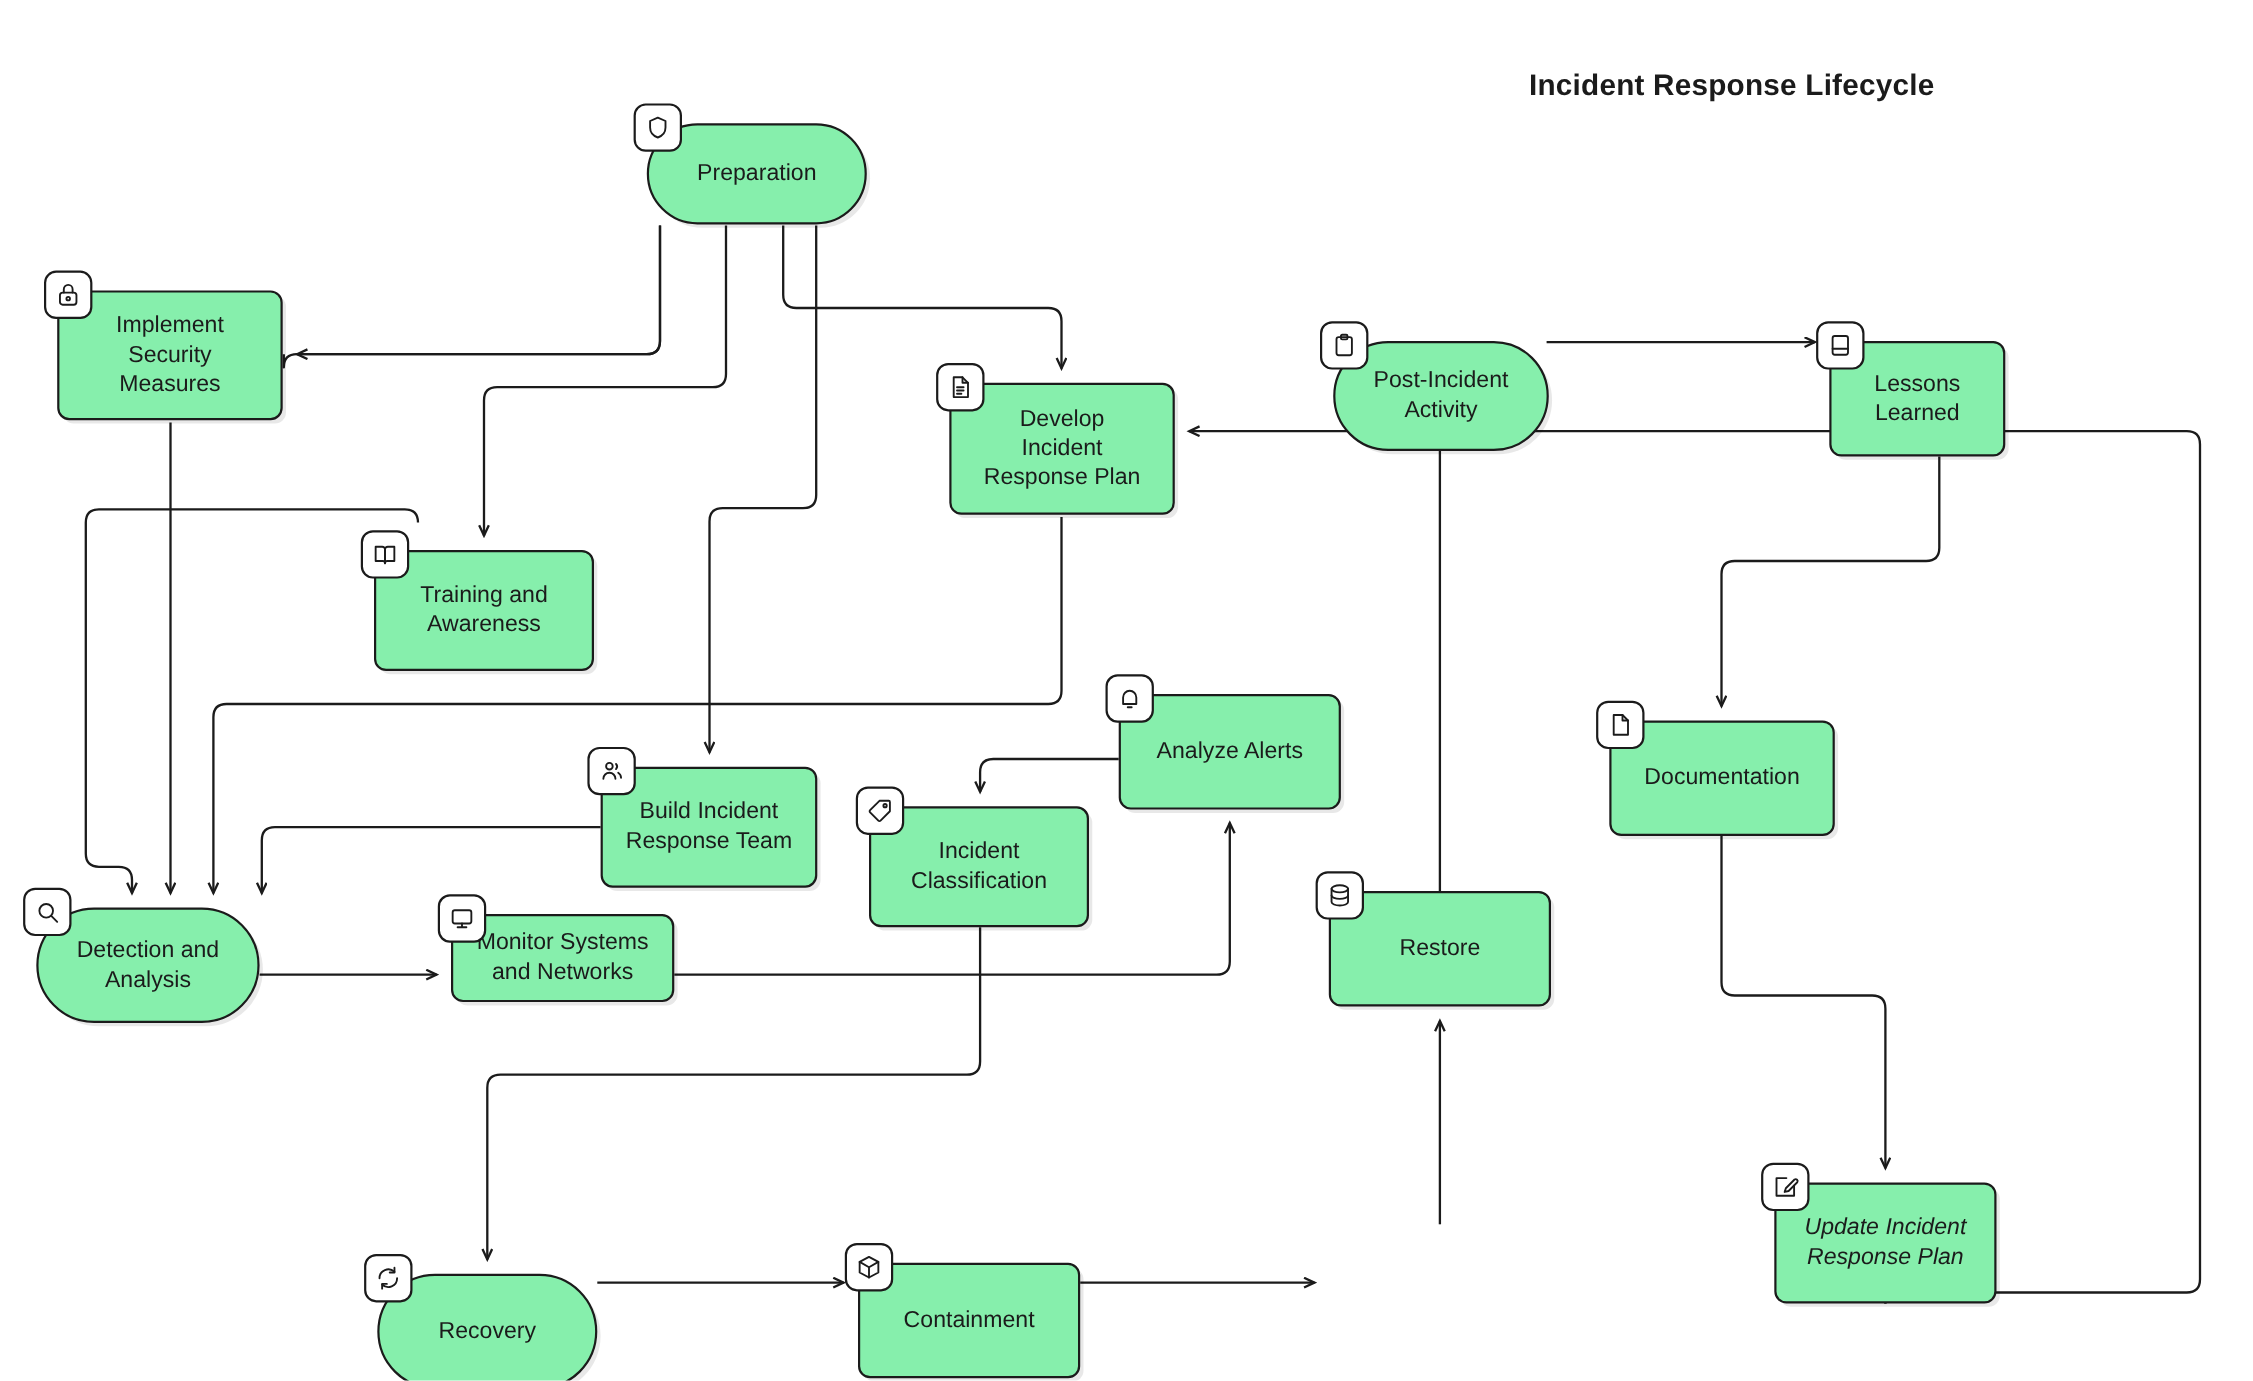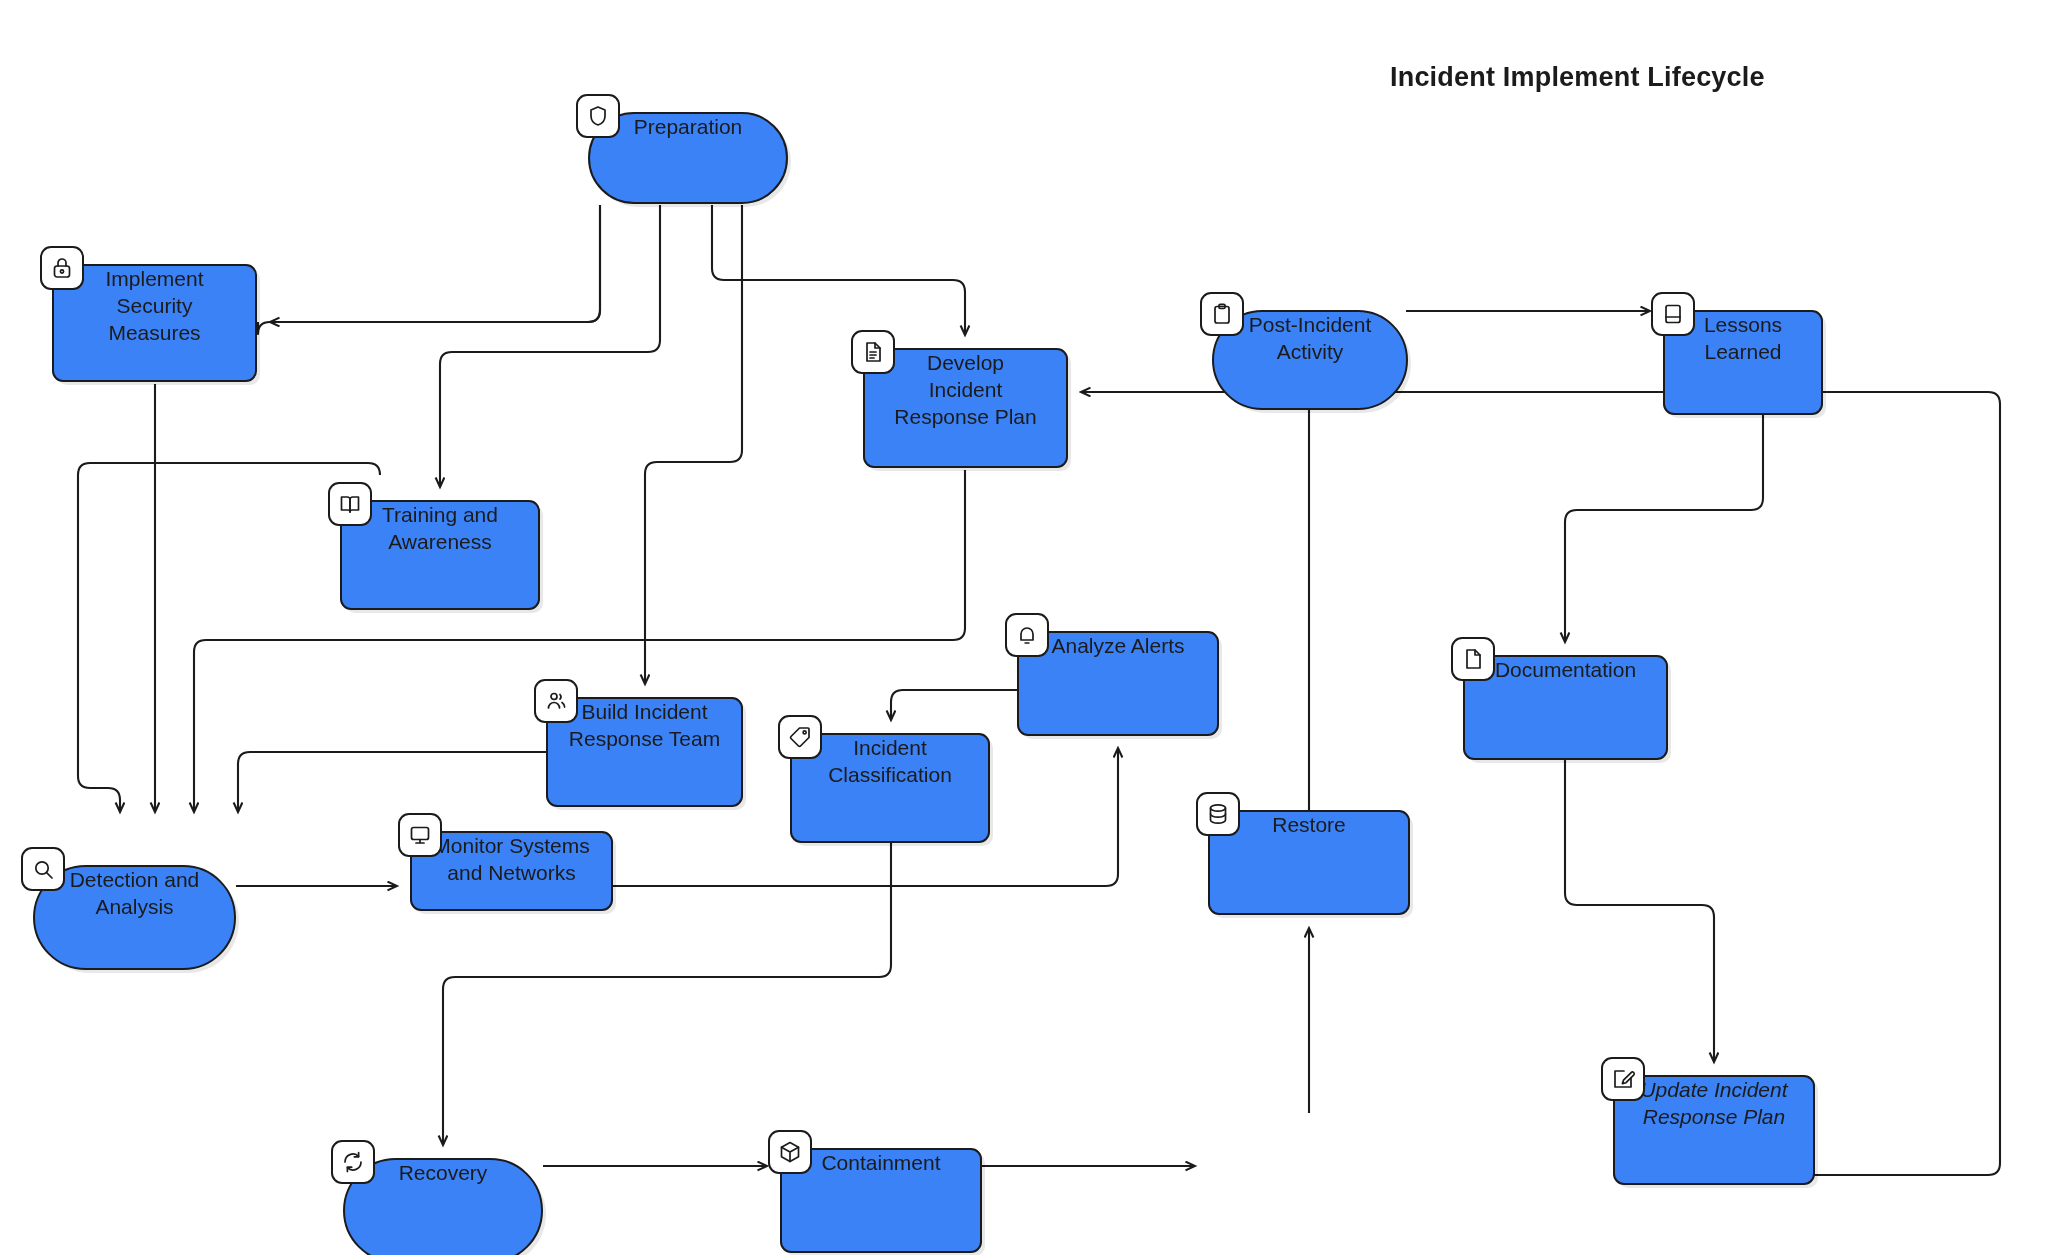--- a/index.html
+++ b/index.html
@@ -7,39 +7,39 @@
        font-family:"Liberation Sans","DejaVu Sans",sans-serif;}
   #canvas{position:absolute;inset:0;width:2048px;height:1255px;}
   .diagram-title{
     position:absolute;left:1390px;top:62px;
     font-size:27px;font-weight:bold;color:#1b1b1b;letter-spacing:.2px;
     white-space:nowrap;
   }
   svg{position:absolute;left:0;top:0;width:2048px;height:1255px;overflow:visible;}
   .edge{fill:none;stroke:#1b1b1b;stroke-width:2.1px;stroke-linejoin:round;stroke-linecap:butt;}
   .node{position:absolute;box-sizing:border-box;
-        background:#3b82f6;border:2.1px solid #1b1b1b;
+        background:#86efac;border:2.1px solid #1b1b1b;
         box-shadow:4px 4px 0 -1px rgba(0,0,0,.09);
-        display:flex;justify-content:center;text-align:center;}
+        display:flex;align-items:center;justify-content:center;text-align:center;}
   .node.rect{border-radius:11px;}
   .node.stadium{border-radius:999px;}
   .node .label{font-size:21px;line-height:1.28;color:#1b1b1b;padding:0 14px;white-space:pre-line;}
   .badge{position:absolute;width:40px;height:40px;left:-14px;top:-20px;
          background:#ffffff;border:2.1px solid #1b1b1b;border-radius:11px;
          display:flex;align-items:center;justify-content:center;z-index:5;}
   .badge svg{position:static;width:24px;height:24px;overflow:visible;}
   .badge svg *{stroke:#1b1b1b;stroke-width:1.7;fill:none;
                stroke-linecap:round;stroke-linejoin:round;vector-effect:non-scaling-stroke;}
 </style>
 </head>
 <body>
 
 <div id="canvas">
 
-  <div class="diagram-title">Incident Implement Lifecycle</div>
+  <div class="diagram-title">Incident Response Lifecycle</div>
 
   <svg viewBox="0 0 2048 1255">
     <defs>
       <marker id="ah" markerWidth="13" markerHeight="13" refX="10.5" refY="5" orient="auto" markerUnits="userSpaceOnUse">
         <path d="M1,0.6 L10.4,5 L1,9.4" fill="none" stroke="#1b1b1b" stroke-width="2.1" stroke-linecap="butt" stroke-linejoin="miter"></path>
       </marker>
     </defs>
     <g>
 
       <path class="edge" d="M 600 205 L 600 310 Q 600 322 588 322 L 270 322 Q 258 322 258 334 L 258 322"></path>
@@ -139,21 +139,21 @@
           <circle cx="10" cy="7.5" r="3"></circle>
           <path d="M4.5 19 a5.5 5.5 0 0 1 11 0"></path>
           <path d="M16 5.5 a3.4 3.4 0 0 1 0 4.6"></path>
           <path d="M18 13.5 a5.6 5.6 0 0 1 2.6 4.6"></path>
         </svg>
     </span>
     <span class="label">Build Incident
 Response Team</span>
   </div>
 
-  <div class="node stadium" style="left:33px;top:825px;width:203px;height:105px;margin-top:40px;">
+  <div class="node stadium" style="left:33px;top:825px;width:203px;height:105px;">
     <span class="badge">
       <svg viewBox="0 0 24 24">
           <circle cx="11" cy="11" r="6.2"></circle>
           <path d="M15.6 15.6 L21 21"></path>
         </svg>
     </span>
     <span class="label">Detection and
 Analysis</span>
   </div>
 

